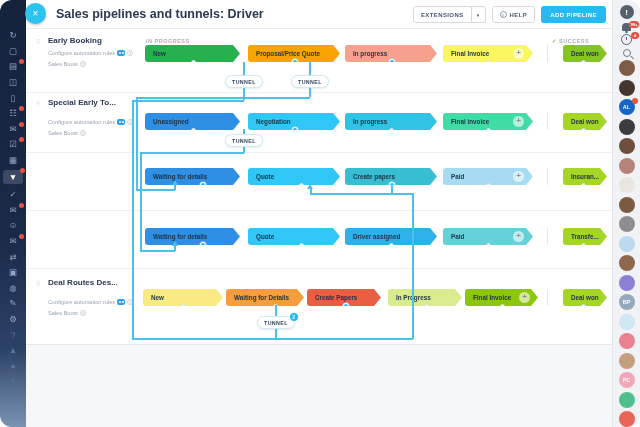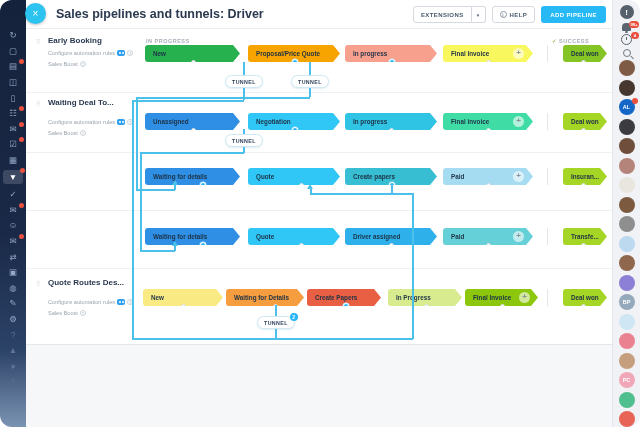--- a/index.html
+++ b/index.html
@@ -229,21 +229,21 @@
         <div class="chip st1" style="background: rgb(247, 164, 0);"><span>Proposal/Price Quote</span><span class="dot cyan" style="left:48%"></span></div>
         <div class="chip st2" style="background: rgb(248, 160, 142);"><span>In progress</span><span class="dot cyan" style="left:48%"></span></div>
         <div class="chip st3" style="background: rgb(249, 247, 94);"><span>Final Invoice</span><span class="plus-btn" style="right:9px">+</span><span class="dot white" style="left:48%"></span></div>
         <div class="succ-div"></div>
         <div class="chip stS" style="background: rgb(132, 196, 36);"><span>Deal won</span><span class="dot white" style="left:42%"></span></div>
       </div>
 
       <div class="prow r1">
         <div class="pl-info">
           <span class="handle">⠿</span>
-          <div class="pl-name">Waiting Deal To...</div>
+          <div class="pl-name">Special Early To...</div>
           <div class="pl-sub cfg">
               <span>Configure automation rules</span>
               <span class="robot"></span>
               <span class="q-circ">?</span>
             </div>
           <div class="pl-sub">
               <span>Sales Boost</span>
               <span class="q-circ">?</span>
             </div>
         </div>
@@ -269,21 +269,21 @@
         <div class="chip st1" style="background: rgb(48, 198, 245);"><span>Quote</span><span class="dot white" style="left:55%"></span></div>
         <div class="chip st2" style="background: rgb(46, 176, 234);"><span>Driver assigned</span><span class="dot white" style="left:48%"></span></div>
         <div class="chip st3" style="background: rgb(102, 208, 216);"><span>Paid</span><span class="plus-btn" style="right:9px">+</span><span class="dot white" style="left:48%"></span></div>
         <div class="succ-div"></div>
         <div class="chip stS" style="background: rgb(165, 213, 37);"><span>Transfe...</span><span class="dot white" style="left:42%"></span></div>
       </div>
 
       <div class="prow r4">
         <div class="pl-info">
           <span class="handle">⠿</span>
-          <div class="pl-name">Quote Routes Des...</div>
+          <div class="pl-name">Deal Routes Des...</div>
           <div class="pl-sub cfg">
               <span>Configure automation rules</span>
               <span class="robot"></span>
               <span class="q-circ">?</span>
             </div>
           <div class="pl-sub">
               <span>Sales Boost</span>
               <span class="q-circ">?</span>
             </div>
         </div>

